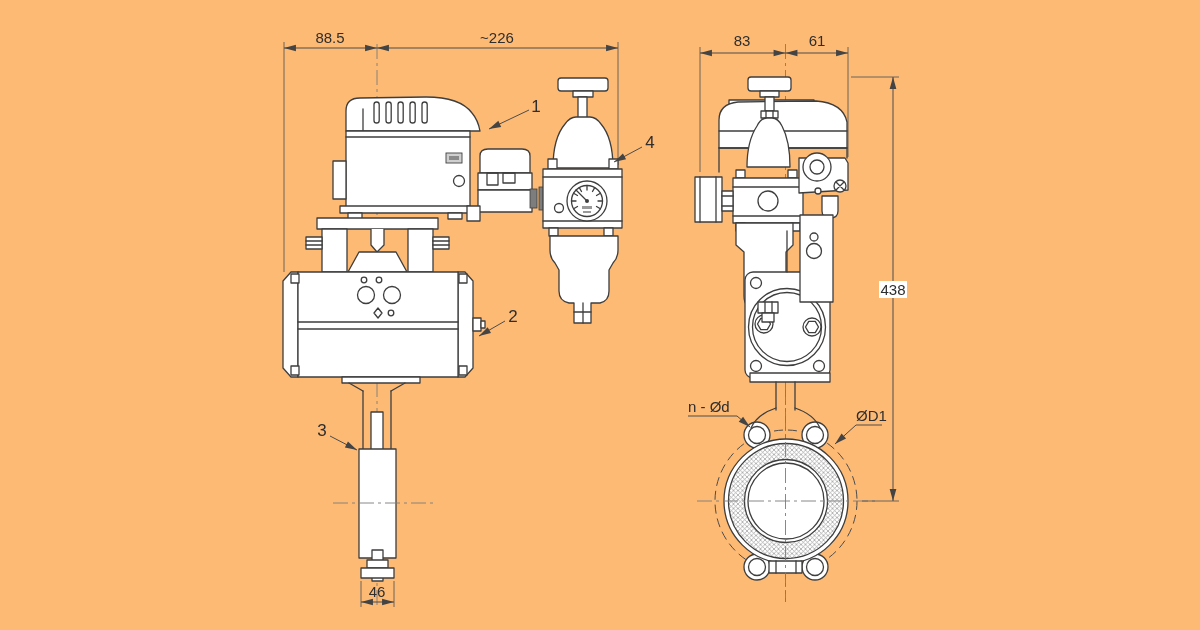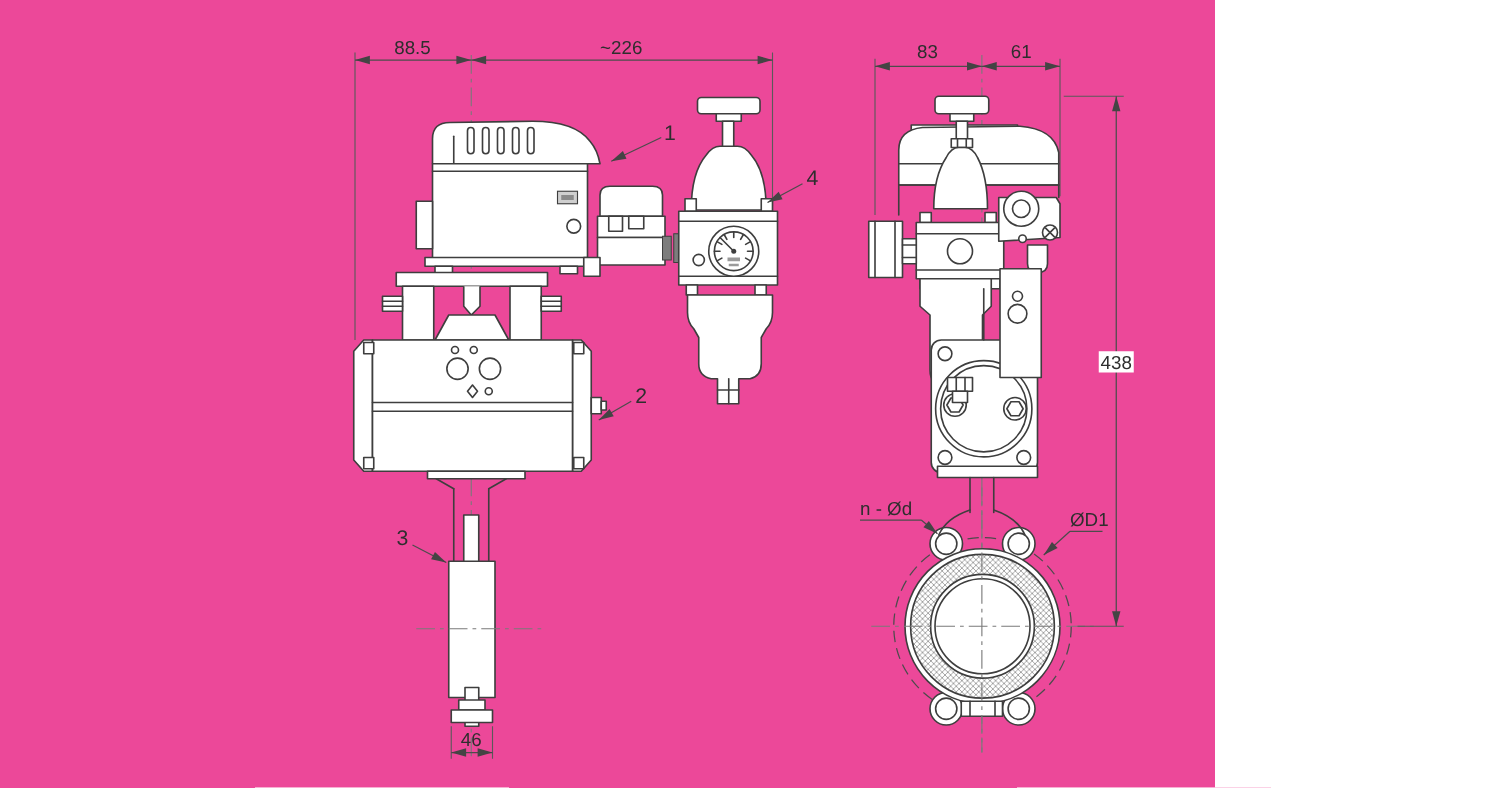--- a/index.html
+++ b/index.html
@@ -1,16 +1,16 @@
 <!DOCTYPE html>
 <html><head>
 <meta charset="utf-8">
 <style>
   html,body{margin:0;padding:0;background:#ffffff;}
-  .stage{position:relative;width:972px;height:630px;background:#ec4899;overflow:hidden;
+  .stage{position:relative;width:1200px;height:630px;background:#fdba74;overflow:hidden;
          font-family:"Liberation Sans", sans-serif;}
   svg{display:block;}
   
   .ol{fill:none;stroke:#3e3e3e;stroke-width:1.3;stroke-linejoin:round;stroke-linecap:round;}
   .olf{fill:#ffffff;stroke:#3e3e3e;stroke-width:1.3;stroke-linejoin:round;}
   .tl{fill:none;stroke:#5a5a5a;stroke-width:0.9;}
   .dim{fill:none;stroke:#4c4c4c;stroke-width:1;}
   .cl{fill:none;stroke:#7a7a7a;stroke-width:0.9;stroke-dasharray:15 4 3 4;}
   .dash{fill:none;stroke:#4c4c4c;stroke-width:1;stroke-dasharray:9 5;}
   .dark{fill:#7d7d7d;stroke:#3e3e3e;stroke-width:0.8;}

